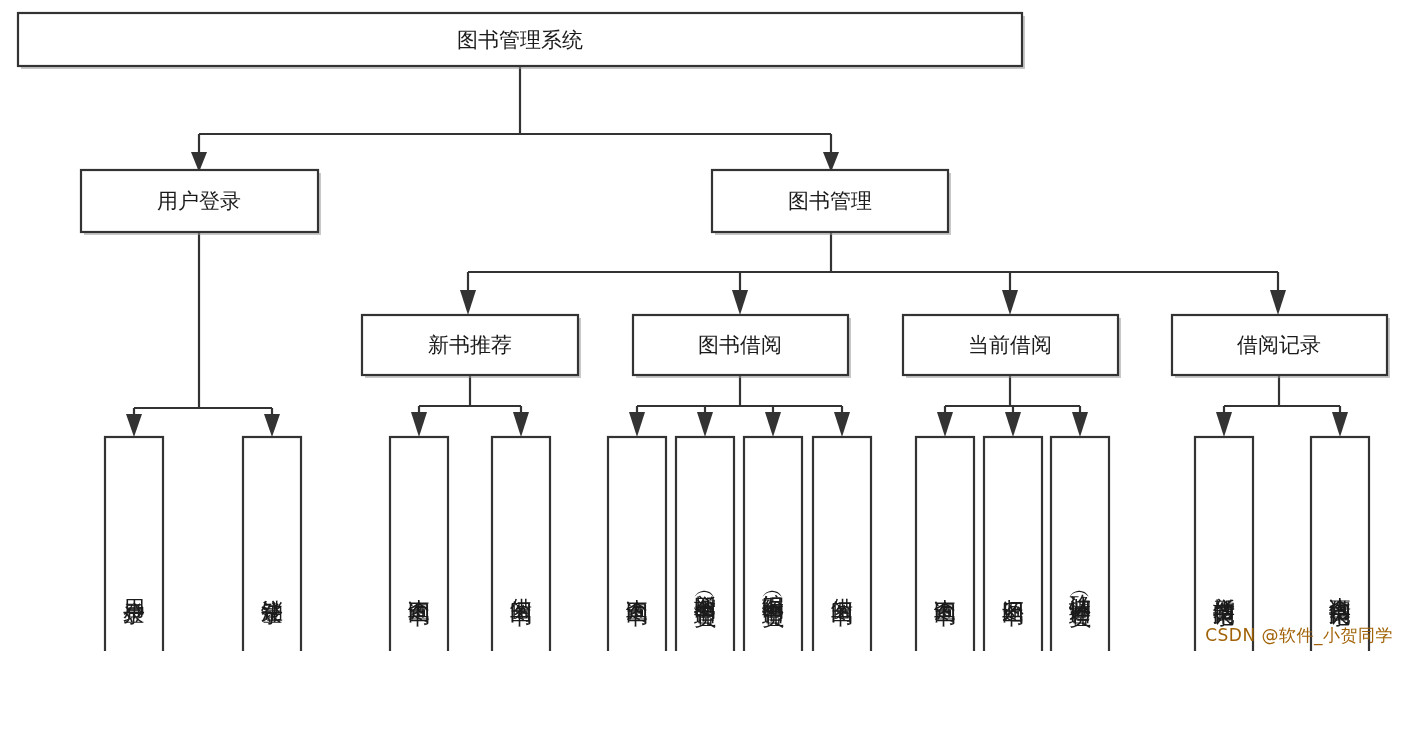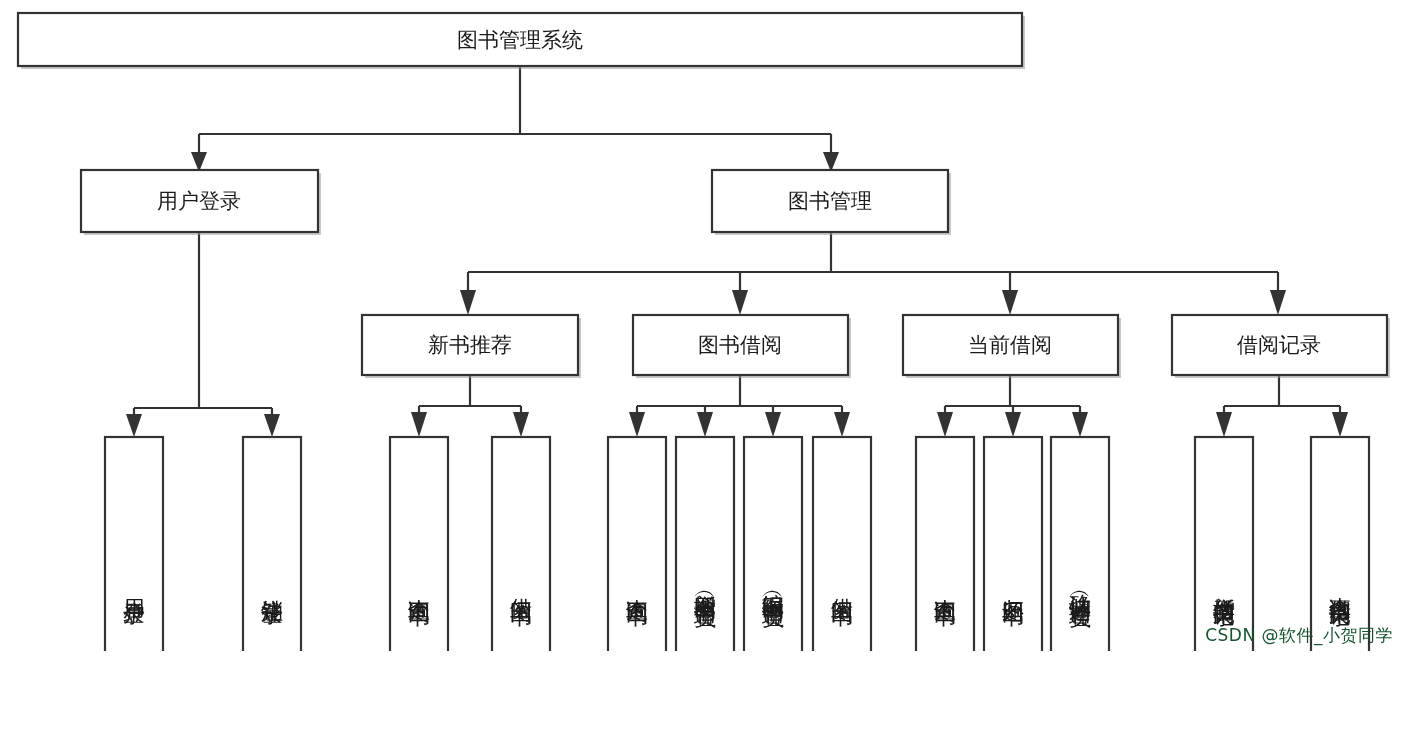--- a/index.html
+++ b/index.html
@@ -70,21 +70,21 @@
     letter-spacing: 2px;
     color: #1b1b1b;
     white-space: nowrap;
     text-align: center;
   }
   .watermark {
     position: absolute;
     right: 12px;
     bottom: 4px;
     font-size: 17px;
-    color: #14532d;
+    color: #a16207;
     font-family: "DejaVu Sans", "Liberation Sans", sans-serif;
     letter-spacing: 0.5px;
     white-space: nowrap;
   }
 </style>
 </head>
 <body>
 
 <div id="diagram-root">
 

